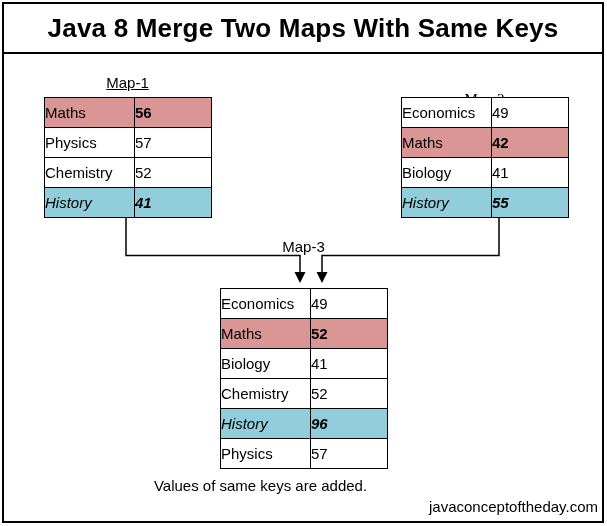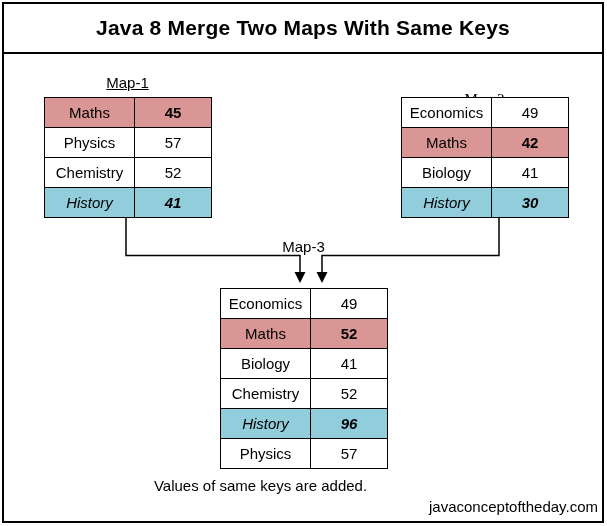--- a/index.html
+++ b/index.html
@@ -13,21 +13,21 @@
   }
   .outer-frame {
     position: absolute; left: 2px; top: 2px;
     width: 598px; height: 517px;
     border: 2px solid #000;
   }
   .title-bar {
     height: 48px;
     border-bottom: 2px solid #000;
     display: flex; align-items: center; justify-content: center;
-    font-size: 21px; font-weight: bold;
+    font-size: 26px; font-weight: bold;
     letter-spacing: 0.2px;
   }
   .map-label {
     position: absolute;
     text-align: center;
     font-size: 15px;
   }
   #map1-label { left: 44px;  top: 74px;  width: 167px; text-decoration: underline; }
   #map2-label { left: 401px; top: 91px;  width: 167px; font-family: Liberation Serif, serif; }
   #map3-label { left: 220px; top: 238px; width: 167px; }
@@ -38,21 +38,21 @@
     table-layout: fixed;
   }
   #map1-table { left: 44px;  top: 97px;  }
   #map2-table { left: 401px; top: 97px;  }
   #map3-table { left: 220px; top: 288px; }
 
   table.map-table td {
     border: 1px solid #000;
     height: 29px;
     padding: 0;
-    text-align: center;
+    text-align: left;
     vertical-align: middle;
     font-size: 15px;
     background: #fff;
   }
   td.key-cell { width: 89px; }
   td.val-cell { width: 76px; }
 
   tr.hl-pink td { background: var(--pink, #D99694); }
   tr.hl-blue td { background: var(--blue, #92CDDC); font-style: italic; }
   tr.hl-pink td.val-cell, tr.hl-blue td.val-cell { font-weight: bold; }
@@ -80,21 +80,21 @@
 
 <div class="outer-frame">
   <div class="title-bar">Java 8 Merge Two Maps With Same Keys</div>
 </div>
 
 <div id="map1-label" class="map-label">Map-1</div>
 <table id="map1-table" class="map-table">
   <tbody>
       <tr class="hl-pink">
     <td class="key-cell">Maths</td>
-    <td class="val-cell">45</td>
+    <td class="val-cell">56</td>
   </tr>
   <tr>
     <td class="key-cell">Physics</td>
     <td class="val-cell">57</td>
   </tr>
   <tr>
     <td class="key-cell">Chemistry</td>
     <td class="val-cell">52</td>
   </tr>
   <tr class="hl-blue">
@@ -114,21 +114,21 @@
   <tr class="hl-pink">
     <td class="key-cell">Maths</td>
     <td class="val-cell">42</td>
   </tr>
   <tr>
     <td class="key-cell">Biology</td>
     <td class="val-cell">41</td>
   </tr>
   <tr class="hl-blue">
     <td class="key-cell">History</td>
-    <td class="val-cell">30</td>
+    <td class="val-cell">55</td>
   </tr>
 </tbody>
   </table>
 
 <div id="map3-label" class="map-label">Map-3</div>
 <table id="map3-table" class="map-table">
   <tbody>
       <tr>
     <td class="key-cell">Economics</td>
     <td class="val-cell">49</td>

